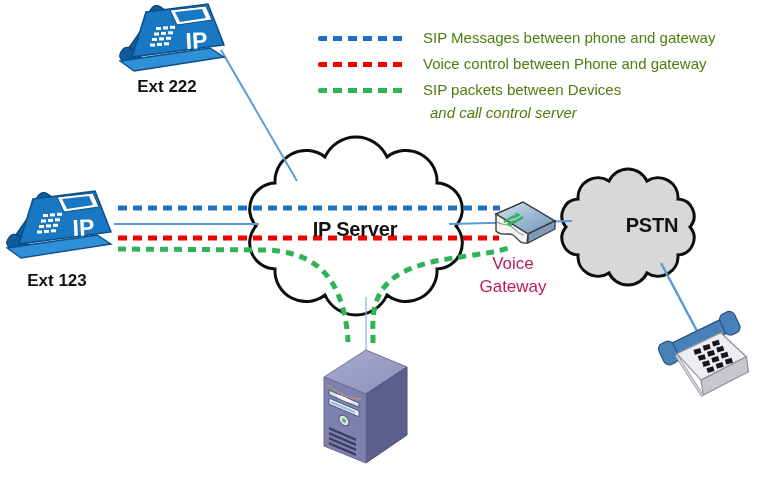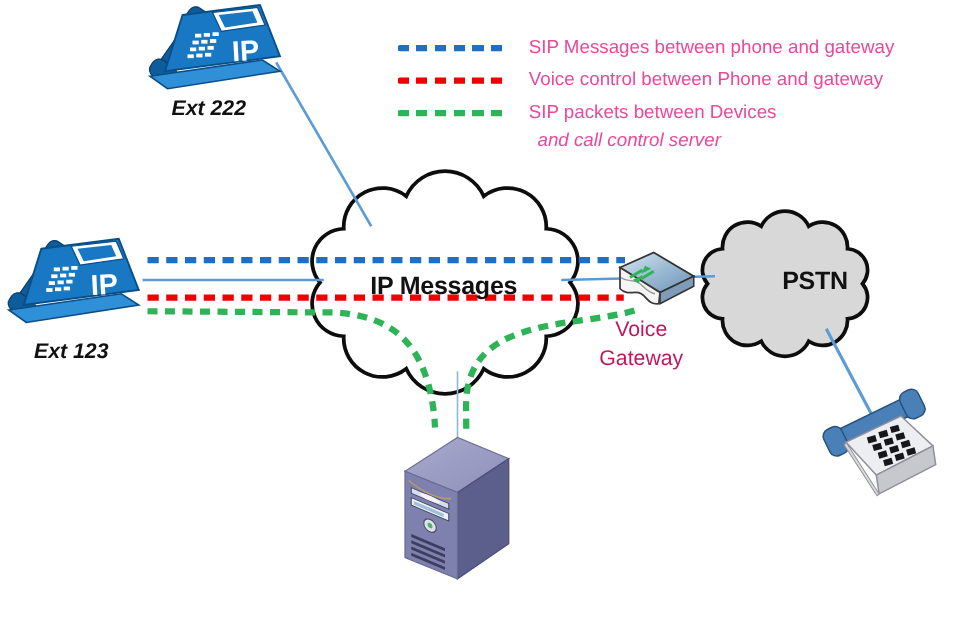--- a/index.html
+++ b/index.html
@@ -1,28 +1,28 @@
 <!DOCTYPE html>
 <html><head>
 <meta charset="utf-8">
 <style>
   html,body{margin:0;padding:0;background:#fff;}
   .stage{position:relative;width:768px;height:500px;background:#ffffff;overflow:hidden;
          font-family:"Liberation Sans",sans-serif;}
   .stage svg.diagram{position:absolute;left:0;top:0;}
   .lbl{position:absolute;transform:translateX(-50%);color:#111;white-space:nowrap;text-align:center;}
-  .lbl-ext{font-size:17px;font-weight:bold;font-style:italic;}
+  .lbl-ext{font-size:17px;font-weight:bold;}
   .lbl-cloud{font-size:20px;font-weight:bold;letter-spacing:-0.2px;}
   .lbl-gw{font-size:17px;font-weight:400;color:#be185d;}
   .lbl-server{font-size:19px;font-weight:bold;}
   .legend-swatch{position:absolute;width:88px;height:5px;border-radius:2px;}
   .sw-blue{background:repeating-linear-gradient(90deg,#1F6FC4 0 9px,transparent 9px 15px);}
   .sw-red{background:repeating-linear-gradient(90deg,#F20000 0 9px,transparent 9px 15px);}
   .sw-green{background:repeating-linear-gradient(90deg,#2EB357 0 9px,transparent 9px 15px);}
-  .legend-text{position:absolute;font-size:15px;color:#ec4899;white-space:nowrap;}
+  .legend-text{position:absolute;font-size:15px;color:#4d7c0f;white-space:nowrap;}
 </style>
 </head>
 <body>
 
 <div class="stage">
 
   <svg class="diagram" width="768" height="500" viewBox="0 0 768 500">
     <defs>
       <linearGradient id="gwTop" x1="0" y1="0" x2="1" y2="1">
         <stop offset="0" stop-color="#d9e6f1"></stop>
@@ -146,17 +146,17 @@
     <div class="legend-text" style="left:423px;top:29px;">SIP Messages between phone and gateway</div>
     <div class="legend-swatch sw-red" style="left:318px;top:62px;"></div>
     <div class="legend-text" style="left:423px;top:55px;">Voice control between Phone and gateway</div>
     <div class="legend-swatch sw-green" style="left:318px;top:88px;"></div>
     <div class="legend-text" style="left:423px;top:81px;">SIP packets between Devices</div>
     <div class="legend-text" style="left:430px;top:104px;font-style:italic;">and call control server</div>
   </div>
 
   <div class="lbl lbl-ext" style="left:167px;top:77px;">Ext 222</div>
   <div class="lbl lbl-ext" style="left:57px;top:271px;">Ext 123</div>
-  <div class="lbl lbl-cloud" style="left:355px;top:218px;">IP Messages</div>
+  <div class="lbl lbl-cloud" style="left:355px;top:218px;">IP Server</div>
   <div class="lbl lbl-cloud" style="left:628px;top:214px;margin-left:24px;">PSTN</div>
   <div class="lbl lbl-gw" style="left:513px;top:254px;">Voice</div>
   <div class="lbl lbl-gw" style="left:513px;top:277px;">Gateway</div>
 </div>
 
 </body></html>

